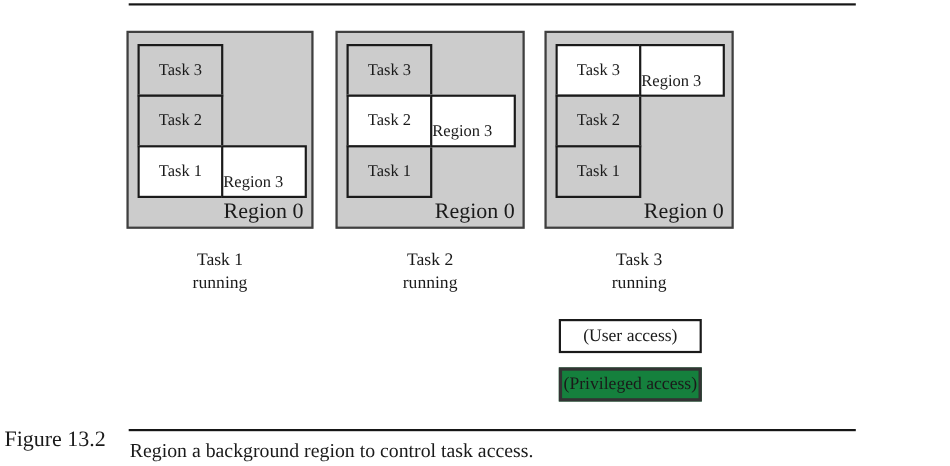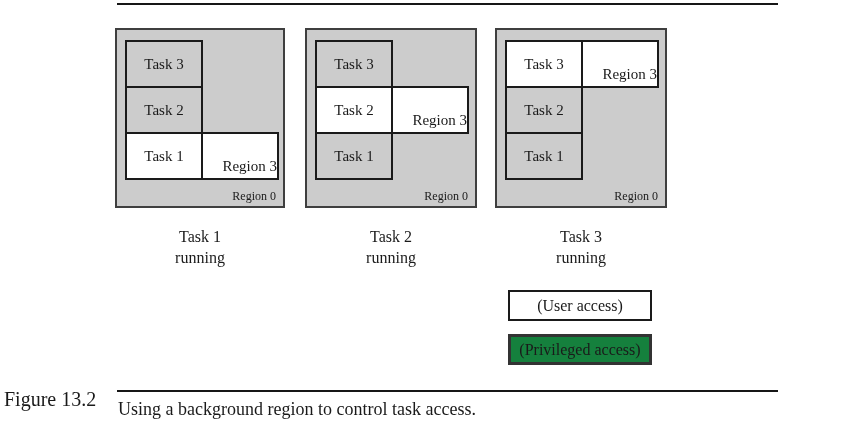--- a/index.html
+++ b/index.html
@@ -53,50 +53,50 @@
 
   .region3-box {
     position: absolute;
     left: 84px;
     width: 78px;
     height: 48px;
     border: 2px solid #1a1a1a;
     box-sizing: border-box;
     display: flex;
     align-items: flex-end;
-    justify-content: flex-end;
+    justify-content: flex-start;
     padding-bottom: 3px;
     font-size: 15px;
   }
   .panel-1 .region3-box { top: 102px; }
   .panel-2 .region3-box { top: 56px; }
   .panel-3 .region3-box { top: 10px; }
 
   .region0-label {
     position: absolute;
     right: 7px;
     bottom: 2px;
-    font-size: 12px;
+    font-size: 20px;
   }
 
   .panel-caption {
     position: absolute;
     top: 226px;
     text-align: center;
     font-size: 16px;
     line-height: 21px;
   }
   .caption-1 { left: 115px; width: 170px; }
   .caption-2 { left: 305px; width: 172px; }
   .caption-3 { left: 495px; width: 172px; }
 
   .legend-box {
     position: absolute;
     left: 508px;
-    width: 144px;
+    width: 130px;
     height: 31px;
     box-sizing: border-box;
     display: flex;
     align-items: center;
     justify-content: center;
     font-size: 16px;
   }
   .legend-user {
     top: 290px;
     border: 2px solid #1a1a1a;
@@ -188,13 +188,13 @@
 <div class="legend-box legend-user" style="background-color: rgb(255, 255, 255);">
   <span>(User access)</span>
 </div>
 <div class="legend-box legend-privileged" style="background-color: #15803d;">
   <span>(Privileged access)</span>
 </div>
 
 <div class="rule rule-bottom"></div>
 
 <div class="figure-label">Figure 13.2</div>
-<div class="figure-caption">Using a background region to control task access.</div>
+<div class="figure-caption">Region a background region to control task access.</div>
 
 </body></html>

